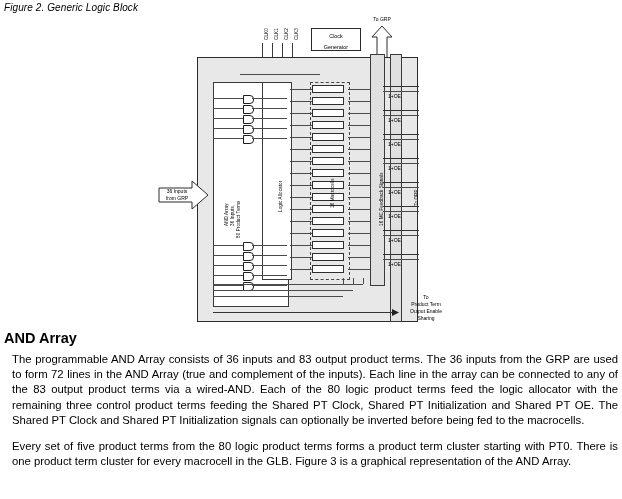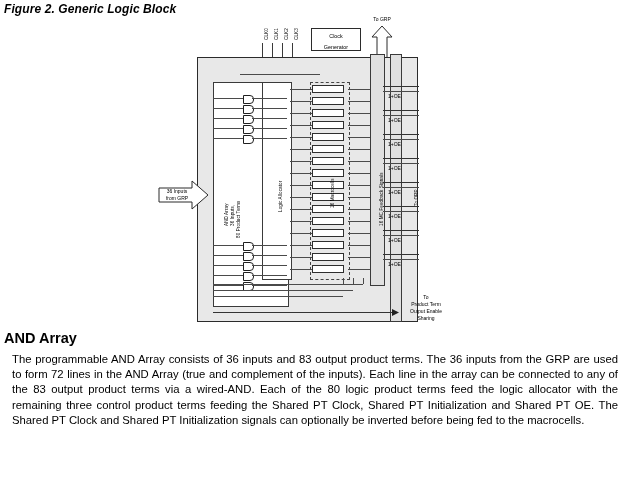--- a/index.html
+++ b/index.html
@@ -6,21 +6,21 @@
   body{
     width:622px;height:499px;background:#ffffff;
     font-family:"Liberation Sans", sans-serif;
     color:#000;overflow:hidden;position:relative;
   }
   .page{position:relative;width:622px;height:499px;}
 
   
   .fig-title{
     position:absolute;left:4px;top:2px;
-    font-size:12px;font-weight:bold;font-style:italic;
+    font-size:10px;font-weight:normal;font-style:italic;
     letter-spacing:.1px;
   }
 
   
   .diagram{position:absolute;left:0;top:16px;width:622px;height:310px;}
   .dg{position:absolute;}
 
   
   .chassis{
     left:197px;top:41px;width:219px;height:263px;
@@ -315,15 +315,16 @@
     <div class="dg lbl c" style="left:395px;top:278px;width:62px;">To</div>
     <div class="dg lbl c" style="left:395px;top:285px;width:62px;">Product Term</div>
     <div class="dg lbl c" style="left:395px;top:292px;width:62px;">Output Enable</div>
     <div class="dg lbl c" style="left:395px;top:299px;width:62px;">Sharing</div>
 
   </div>
 
   <div class="body">
     <h2 class="sec">AND Array</h2>
     <p class="para">The programmable AND Array consists of 36 inputs and 83 output product terms. The 36 inputs from the GRP are used to form 72 lines in the AND Array (true and complement of the inputs). Each line in the array can be connected to any of the 83 output product terms via a wired-AND. Each of the 80 logic product terms feed the logic allocator with the remaining three control product terms feeding the Shared PT Clock, Shared PT Initialization and Shared PT OE. The Shared PT Clock and Shared PT Initialization signals can optionally be inverted before being fed to the macrocells.</p>
+    <p class="para">Every set of five product terms from the 80 logic product terms forms a product term cluster starting with PT0. There is one product term cluster for every macrocell in the GLB. Figure 3 is a graphical representation of the AND Array.</p>
   </div>
 
 </div>
 
 </body></html>

